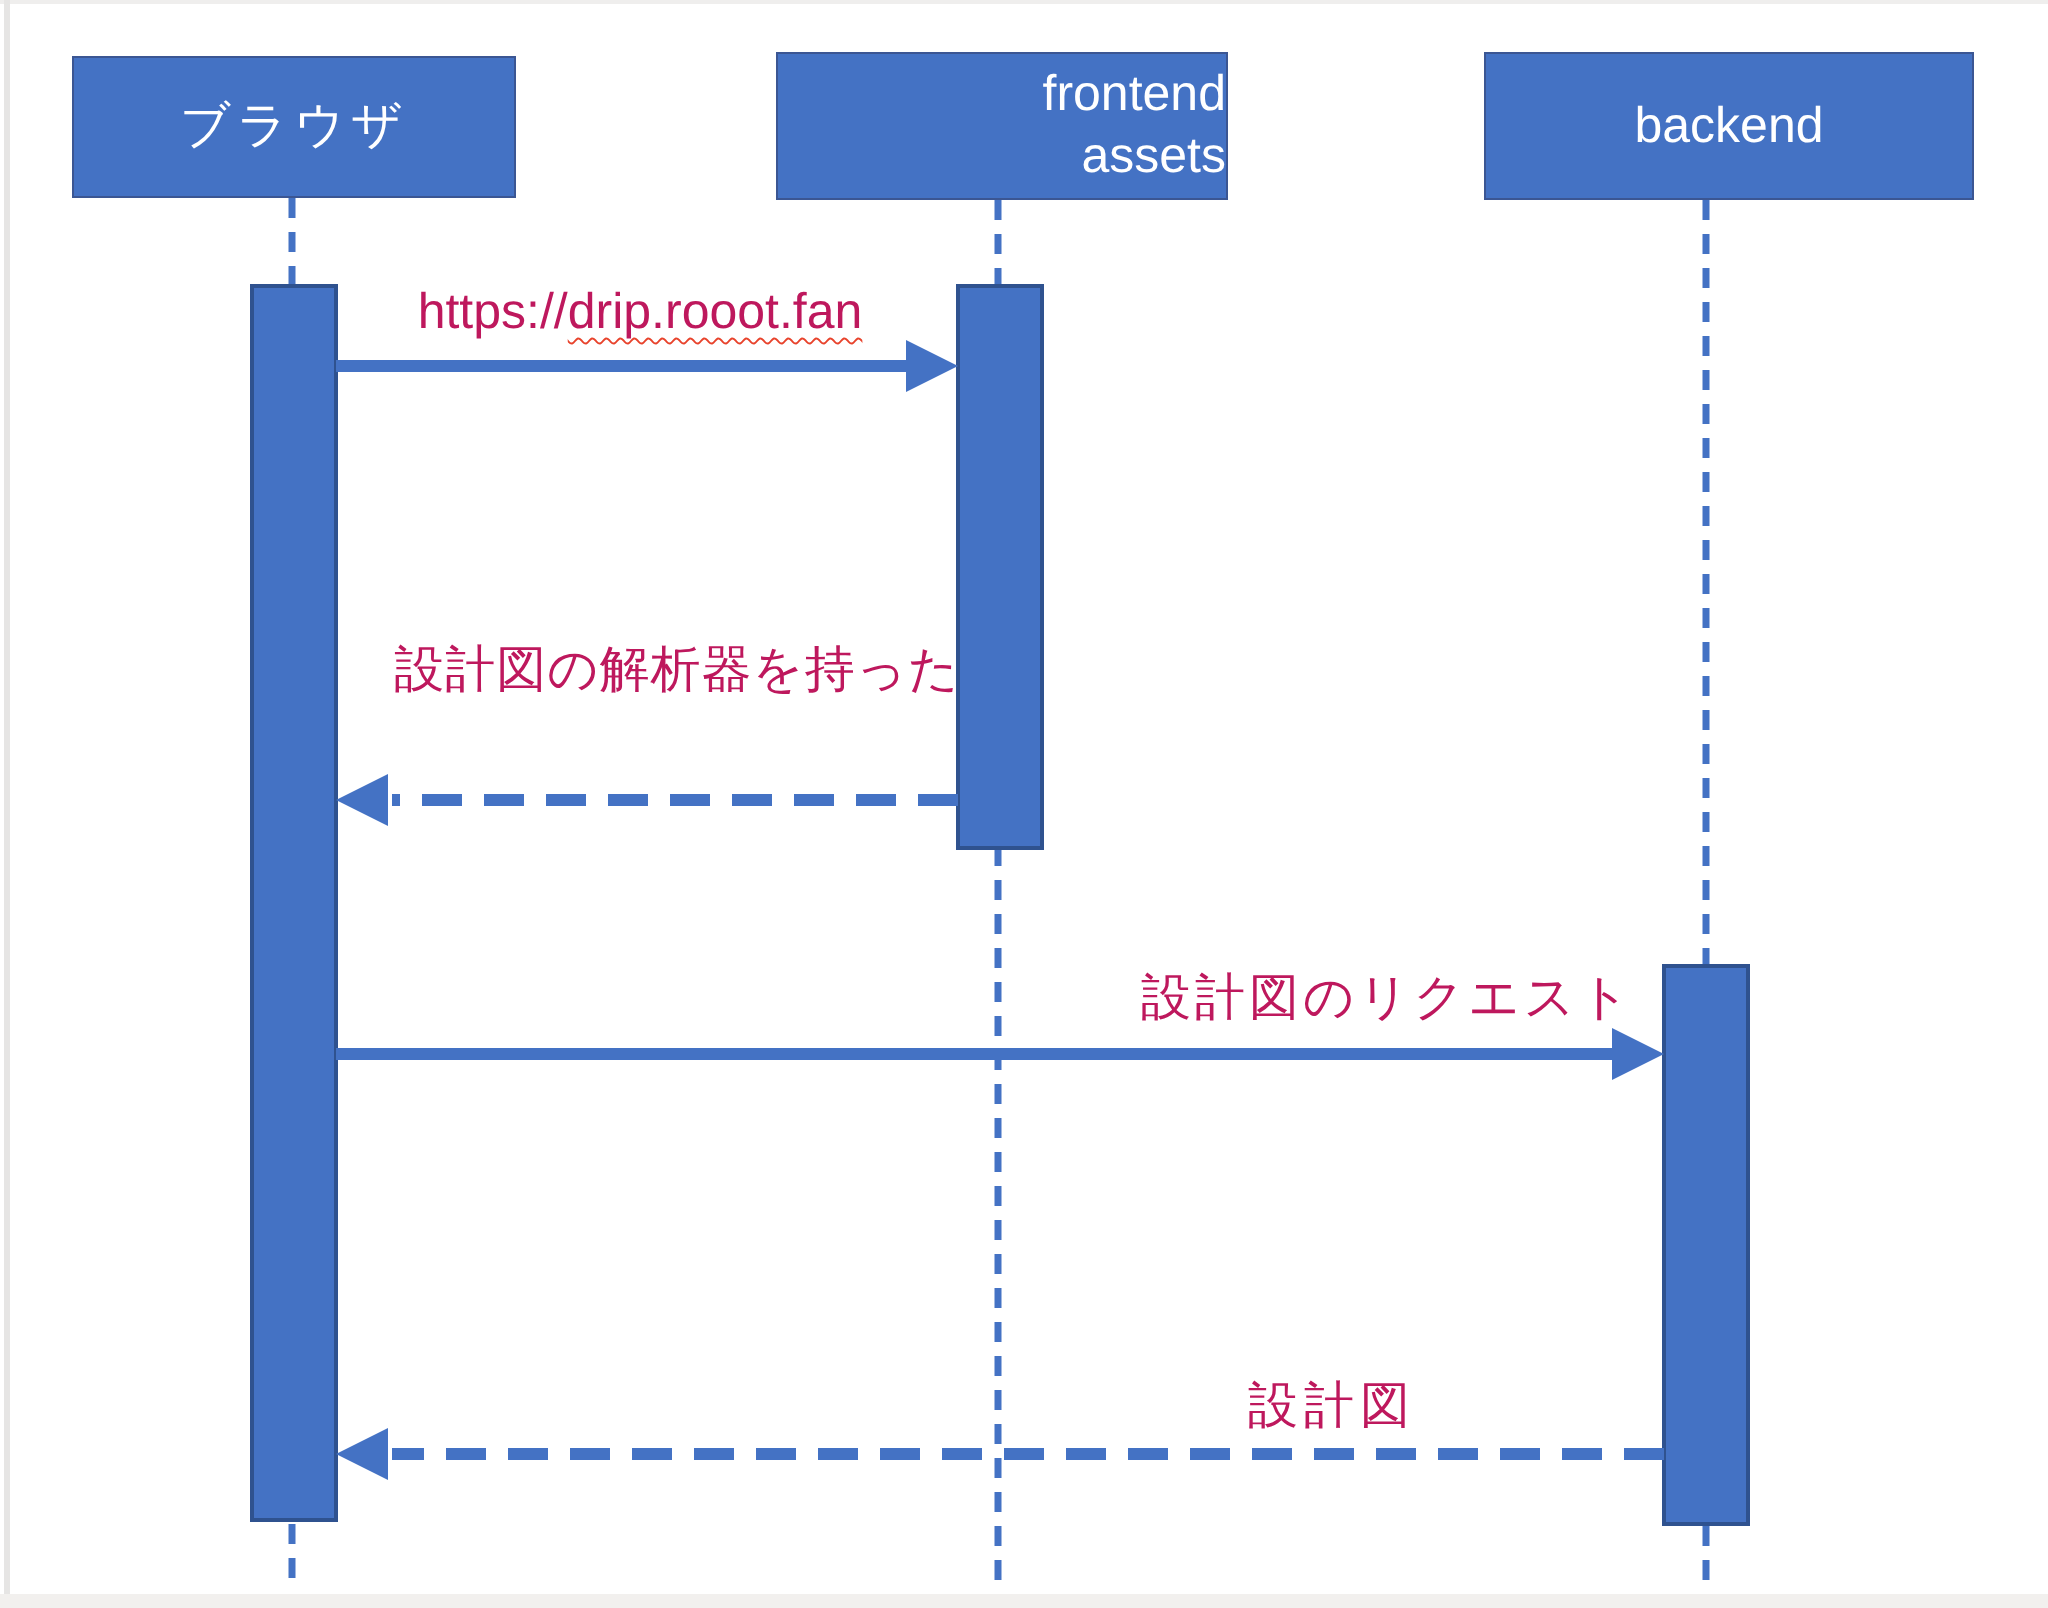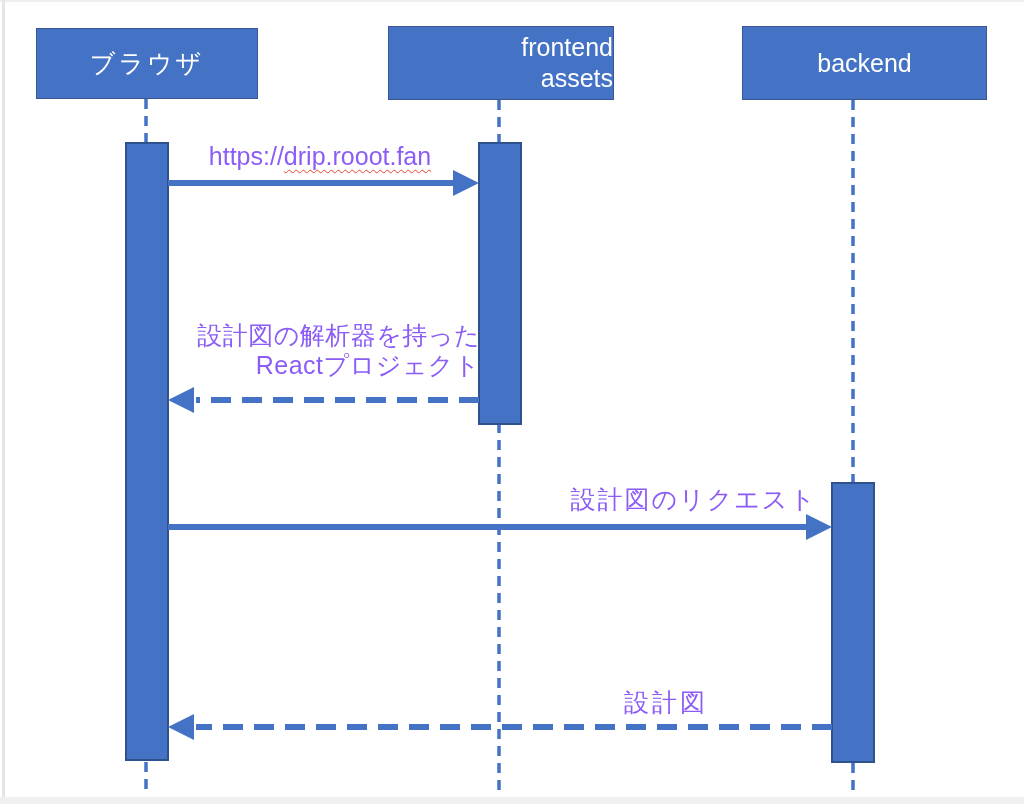--- a/index.html
+++ b/index.html
@@ -20,21 +20,21 @@
   .msg-head{fill:#4472C4;stroke:none;}
 
   .actor-box{
     position:absolute;background:#4472C4;border:1.5px solid #3B5693;box-sizing:border-box;
     display:flex;flex-direction:column;align-items:center;justify-content:center;
     color:#ffffff;font-size:25px;line-height:31px;text-align:center;
   }
   .actor-box .jp{letter-spacing:3px;}
 
   .msg-label{
-    position:absolute;color:#8b5cf6;font-size:25px;line-height:30px;text-align:center;
+    position:absolute;color:#be185d;font-size:25px;line-height:30px;text-align:center;
     white-space:nowrap;
   }
   .jp0{letter-spacing:0.5px;text-align:right;}
   .jp2{letter-spacing:2px;}
   .jp3{letter-spacing:3px;font-family:Liberation Mono, monospace;}
   .squiggle{
     text-decoration-line:underline;
     text-decoration-style:wavy;
     text-decoration-color:#E8432C;
     text-decoration-thickness:1px;
@@ -91,19 +91,18 @@
   </div>
 
   <div class="actor-box" style="left:742px;top:26px;width:245px;height:74px;">
     <span>backend</span>
   </div>
 
   <div class="msg-label" style="left:160px;top:141px;width:320px;"><span>https://</span><span class="squiggle">drip.rooot.fan</span></div>
 
   <div class="msg-label jp0" style="left:160px;top:320px;width:320px;">
     <div>設計図の解析器を持った</div>
-    <div>Reactプロジェクト</div>
   </div>
 
   <div class="msg-label jp2" style="left:497px;top:484px;width:320px;text-align:right;">設計図のリクエスト</div>
 
   <div class="msg-label jp3" style="left:566px;top:690px;width:200px;">設計図</div>
 </div>
 
 </body></html>

